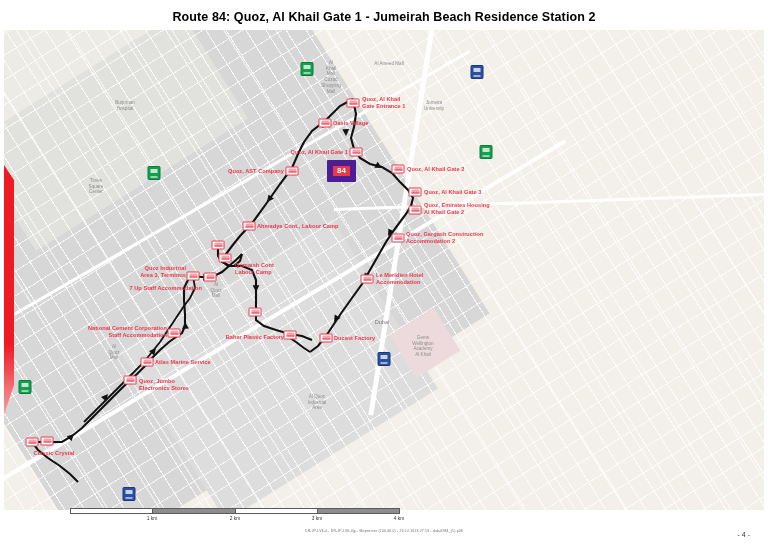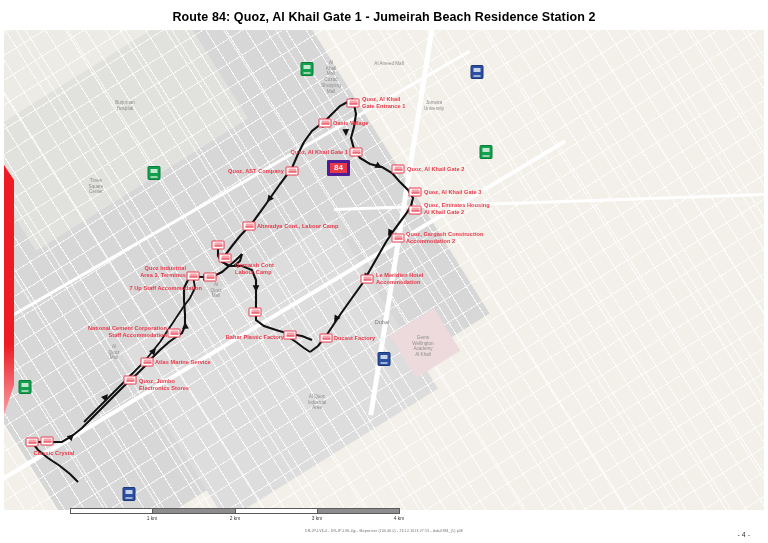--- a/index.html
+++ b/index.html
@@ -57,21 +57,21 @@
       border-top:1px solid #e8384a;}
 
   .lbl{position:absolute;color:#e8384a;font-size:5.6px;font-weight:bold;line-height:1.22;
        white-space:pre;letter-spacing:.05px;}
   .lbl.r{text-align:left;}
   .lbl.l{text-align:right;}
   .lbl.c{text-align:center;}
 
   
   #route-badge{position:absolute;background:#e8384a;color:#ffffff;font-size:8px;font-weight:bold;
-     padding:1px 4px;border:3px solid #4c1d95;border-radius:1px;line-height:1;}
+     padding:1px 4px;border:6px solid #4c1d95;border-radius:1px;line-height:1;}
 
   
   .micon{position:absolute;width:11px;height:12px;transform:translate(-50%,-50%);border-radius:1.5px;}
   .micon.green{background:#12a04c;border:1px solid #0c7d3a;}
   .micon.blue{background:#2b4fa2;border:1px solid #1d3877;}
   .micon:before{content:"";position:absolute;left:2px;top:2px;right:2px;height:4px;background:rgba(255,255,255,.75);border-radius:.5px;}
   .micon:after{content:"";position:absolute;left:2px;bottom:1.5px;right:2px;height:1.5px;background:rgba(255,255,255,.55);}
 
   
   .place{position:absolute;color:#8e8e8e;font-size:4.6px;line-height:1.25;white-space:pre;text-align:center;

